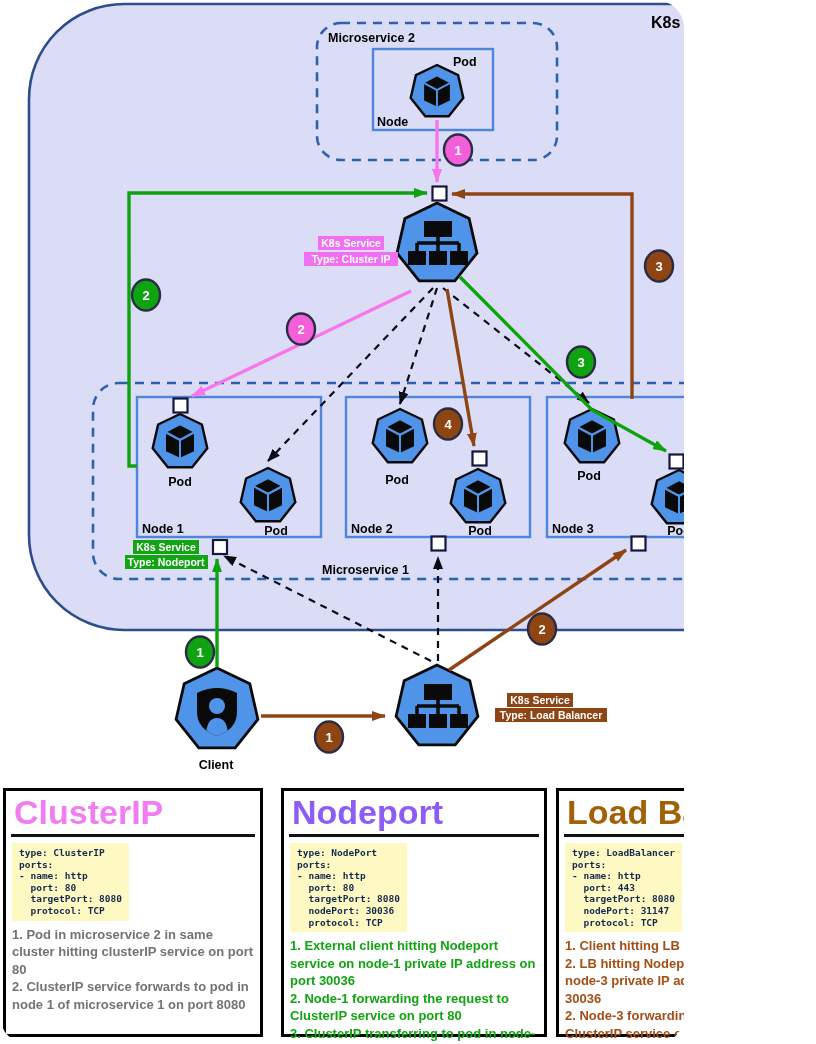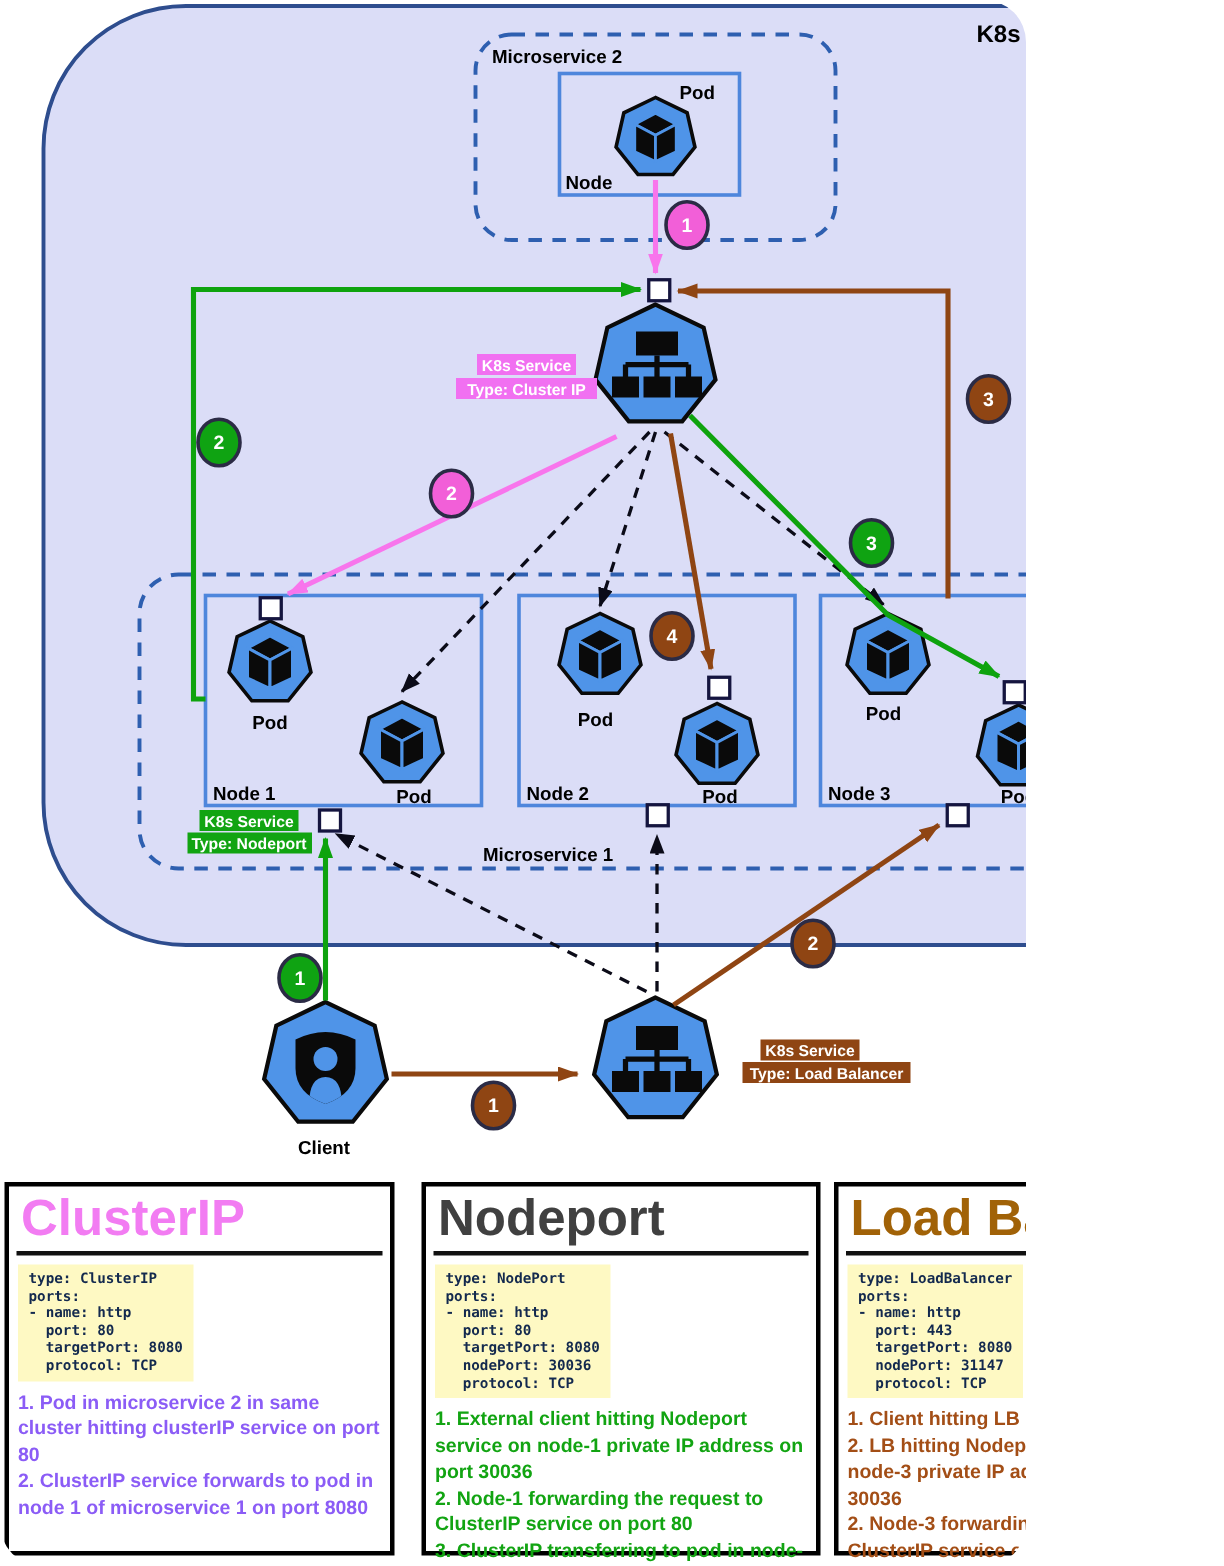--- a/index.html
+++ b/index.html
@@ -13,27 +13,27 @@
   .t-badge{font:700 13px "Liberation Sans",sans-serif;fill:#fff;text-anchor:middle;}
   .mid{text-anchor:middle;}
   
   .panel{position:absolute;top:788px;height:249px;background:#fff;border:3px solid #000;
          box-sizing:border-box;}
   #panel-clusterip{left:3px;width:260px;}
   #panel-nodeport{left:281px;width:266px;}
   #panel-lb{left:556px;width:258px;}
   .panel h2{font-size:34px;line-height:26px;margin:8px 0 0 8px;font-weight:700;}
   #panel-clusterip h2{color:#F27CF2;}
-  #panel-nodeport h2{color:#404040;}
+  #panel-nodeport h2{color:#8b5cf6;}
   #panel-lb h2{color:#a16207;}
   .rule{border-top:3px solid #111;margin:9px 5px 0 5px;}
   pre.code{background:#fef9c3;color:#13294E;font:700 9.5px/11.6px "DejaVu Sans Mono",monospace;
            padding:4px 7px;margin:6px 0 0 6px;display:inline-block;}
   .notes{font:700 13px/17.5px "Liberation Sans",sans-serif;margin:5px 6px 0 6px;white-space:pre-line;}
-  #panel-clusterip .notes{color:#8b5cf6;}
+  #panel-clusterip .notes{color:#737373;}
   #panel-nodeport .notes{color:#12A412;}
   #panel-lb .notes{color:#A34E16;}
 </style>
 </head>
 <body>
 
 <div class="stage">
 
 <svg width="816" height="786" viewBox="0 0 816 786">
   <defs>

